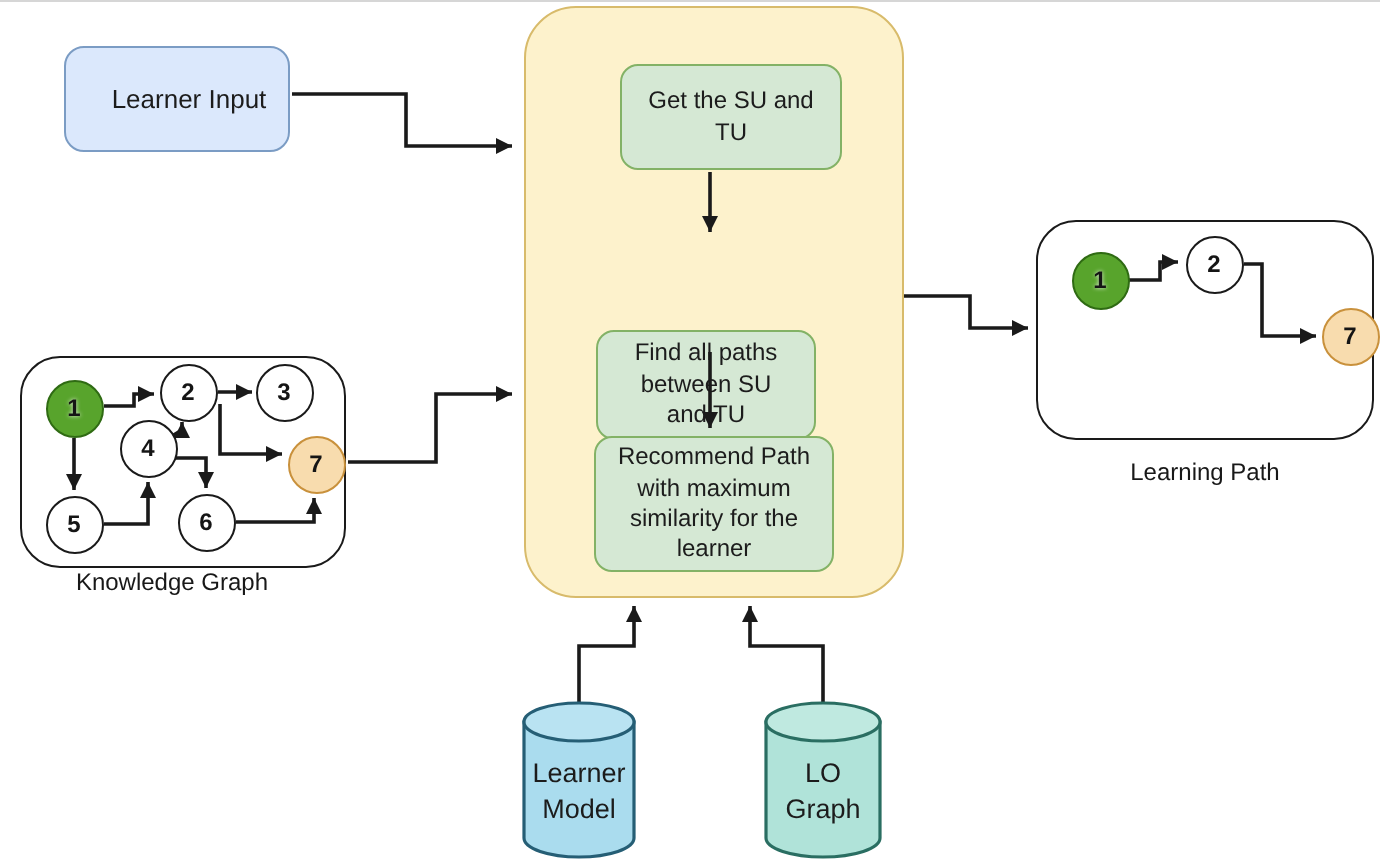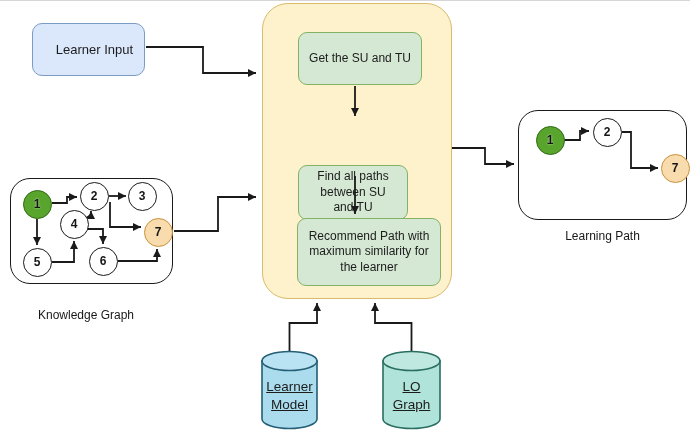--- a/index.html
+++ b/index.html
@@ -15,41 +15,41 @@
     font-size:13px;color:#1c1c1c;padding-left:12px;
   }
   .process-container{
     left:262px;top:3px;width:190px;height:296px;
     background:#fdf2cc;border:1.6px solid #d8bb6b;border-radius:26px;
   }
   .step{
     background:#d5e8d4;border:1.6px solid #83b266;border-radius:9px;
     font-size:12px;line-height:1.28;color:#1c1c1c;padding:0 10px;
   }
-  .step1{left:298px;top:32px;width:124px;height:53px;}
+  .step1{left:310px;top:32px;width:111px;height:53px;}
   .step2{left:298px;top:120px;width:110px;height:55px;margin-top:45px;}
-  .step3{left:297px;top:218px;width:144px;height:68px;}
+  .step3{left:297px;top:218px;width:120px;height:68px;}
   .graph-container{
     position:absolute;background:#ffffff;border:1.8px solid #1a1a1a;border-radius:20px;box-sizing:border-box;
   }
   .kg-container{left:10px;top:178px;width:163px;height:106px;}
   .lp-container{left:518px;top:110px;width:169px;height:110px;}
   .node{
     position:absolute;width:29px;height:29px;border-radius:50%;box-sizing:border-box;
     background:#ffffff;border:1.6px solid #1a1a1a;
     display:flex;align-items:center;justify-content:center;
     font-size:12px;font-weight:600;color:#151515;
   }
   .node.start{background:#58a42c;border-color:#2f6b13;text-shadow:0 0 2px rgba(255,255,255,.85);}
   .node.target{background:#f8dcae;border-color:#c9913c;}
   .caption{position:absolute;font-size:12px;color:#181818;text-align:center;}
-  .kg-caption{left:0px;top:308px;width:172px;}
+  .kg-caption{left:0px;top:284px;width:172px;}
   .lp-caption{left:518px;top:229px;width:169px;}
   .db-label{
-    position:absolute;text-align:center;font-size:13.5px;line-height:1.35;color:#1c1c1c;text-decoration:underline;
+    position:absolute;text-align:center;font-size:13.5px;line-height:1.35;color:#1c1c1c;
   }
   .learner-db-label{left:262px;top:378px;width:55px;}
   .lo-db-label{left:386px;top:378px;width:51px;}
   svg.wires{position:absolute;left:0;top:0;pointer-events:none;}
   .wire{fill:none;stroke:#1a1a1a;stroke-width:1.8px;}
 </style>
 </head>
 <body>
 
 <div class="canvas">

